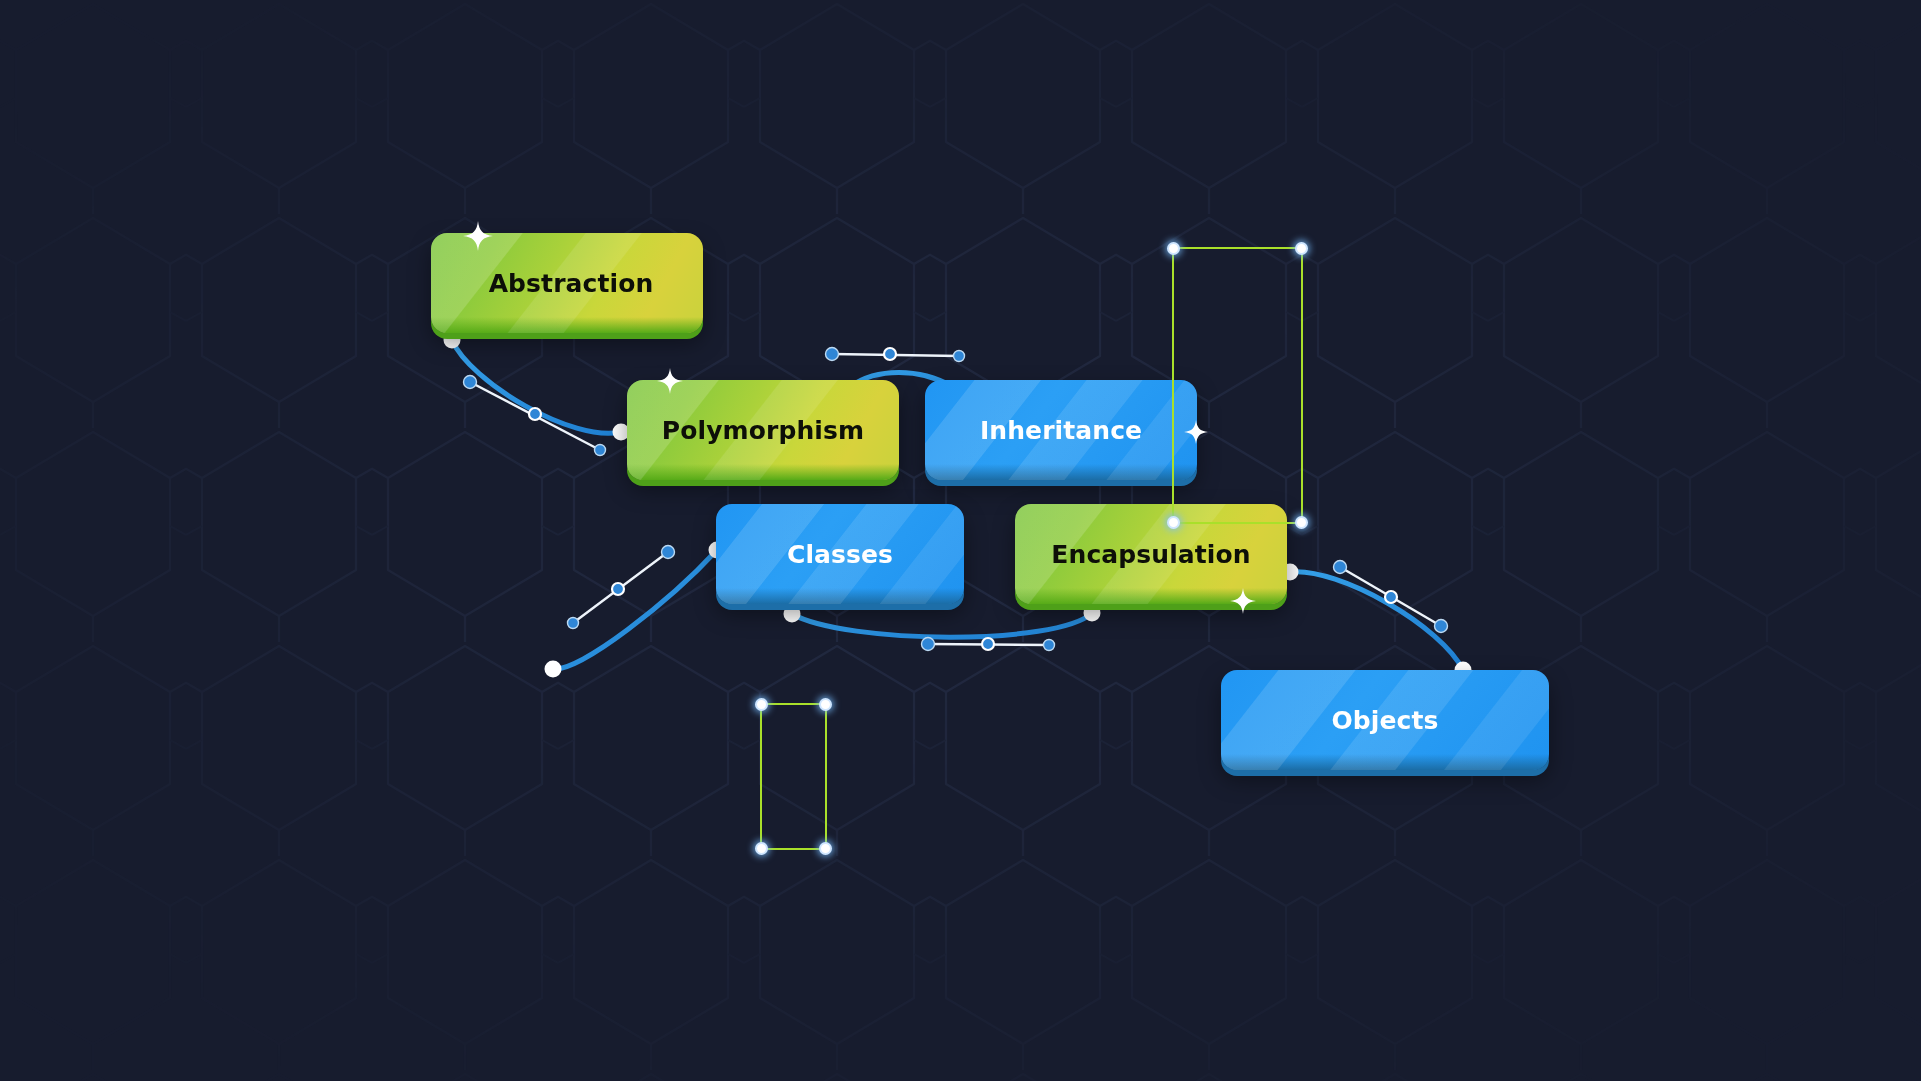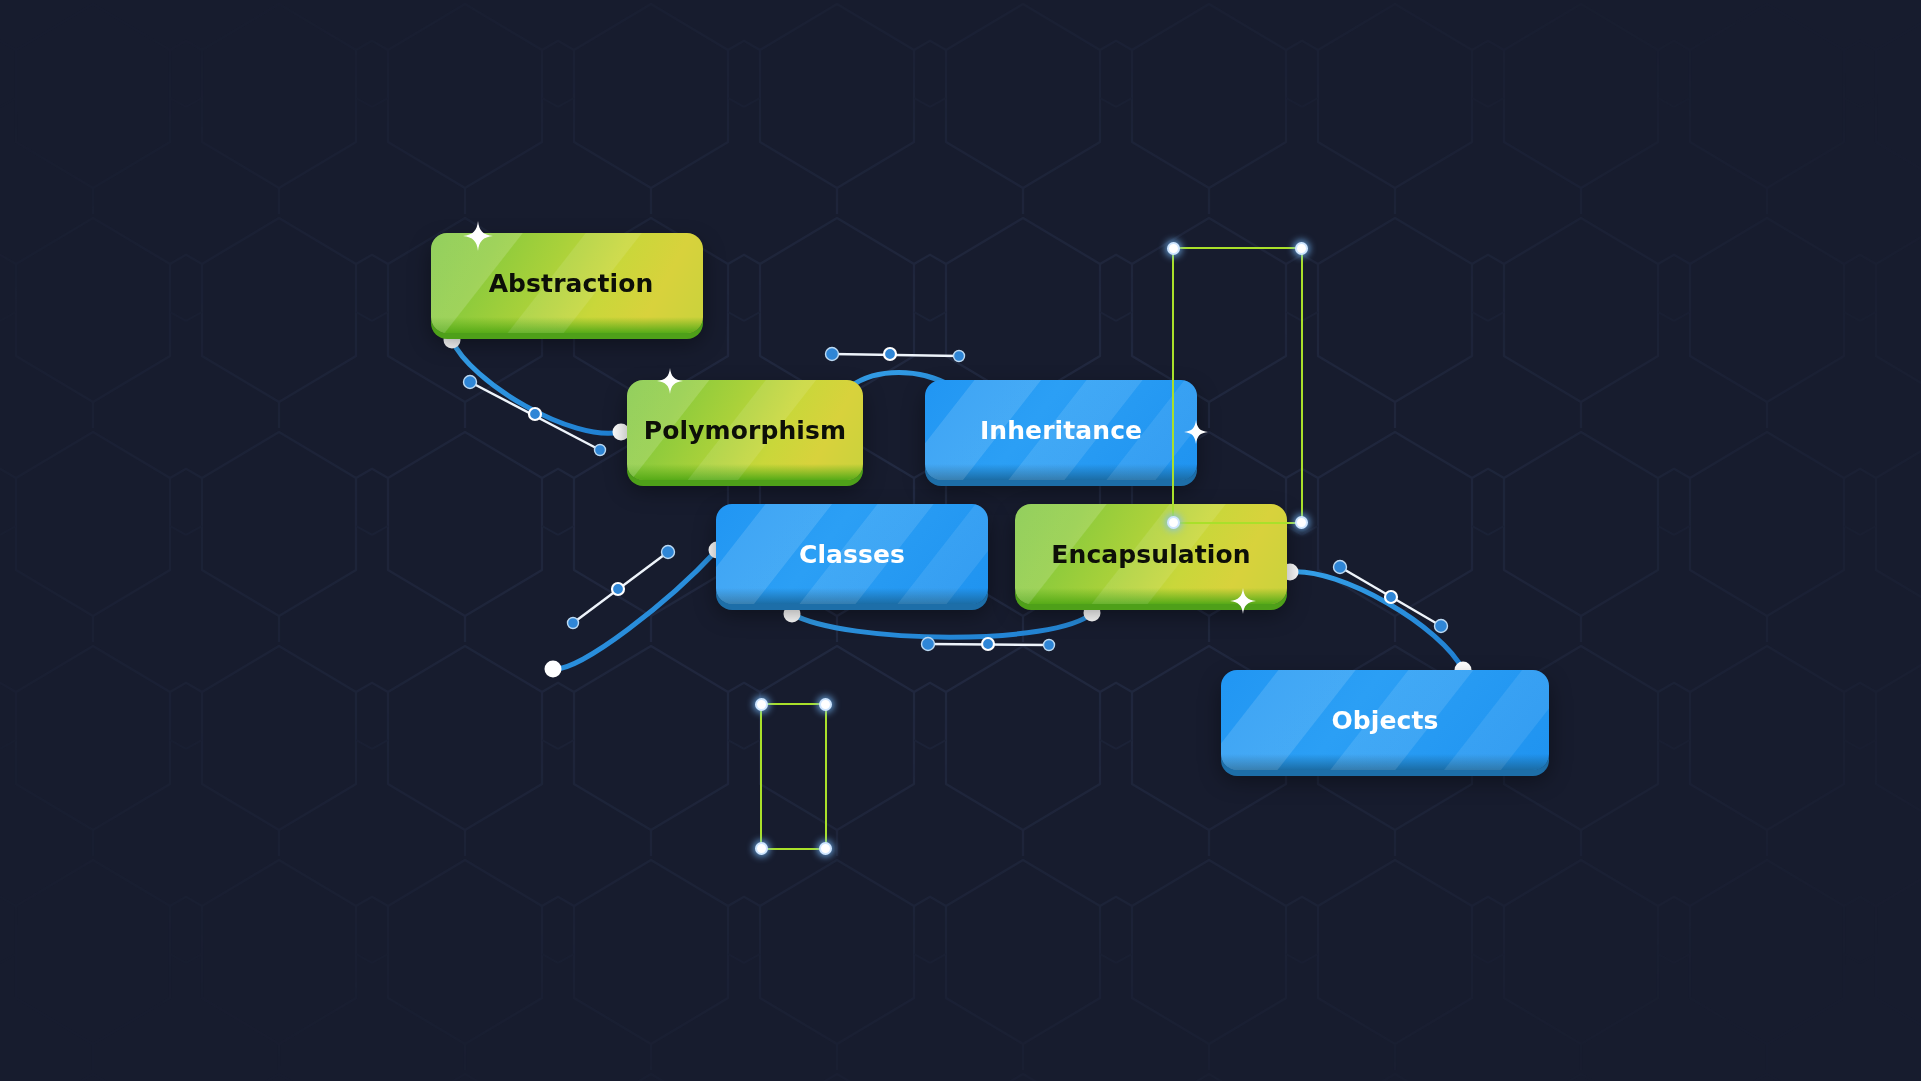--- a/index.html
+++ b/index.html
@@ -225,33 +225,33 @@
 
     <circle cx="791" cy="614" r="0" fill="#ffffff"></circle>
   </svg>
 
   <div class="node green" style="left:431px; top:233px; width:272px; height:100px;padding-left:8px;">
     <div class="sheen"></div>
     <div class="baseband"></div>
     <span class="label">Abstraction</span>
   </div>
 
-  <div class="node green" style="left:627px; top:380px; width:236px; height:100px;">
+  <div class="node green" style="left:627px; top:380px; width:272px; height:100px;">
     <div class="sheen"></div>
     <div class="baseband"></div>
     <span class="label">Polymorphism</span>
   </div>
 
   <div class="node blue" style="left:925px; top:380px; width:272px; height:100px;">
     <div class="sheen"></div>
     <div class="baseband"></div>
     <span class="label">Inheritance</span>
   </div>
 
-  <div class="node blue" style="left:716px; top:504px; width:272px; height:100px;">
+  <div class="node blue" style="left:716px; top:504px; width:248px; height:100px;">
     <div class="sheen"></div>
     <div class="baseband"></div>
     <span class="label">Classes</span>
   </div>
 
   <div class="node green" style="left:1015px; top:504px; width:272px; height:100px;">
     <div class="sheen"></div>
     <div class="baseband"></div>
     <span class="label">Encapsulation</span>
   </div>

